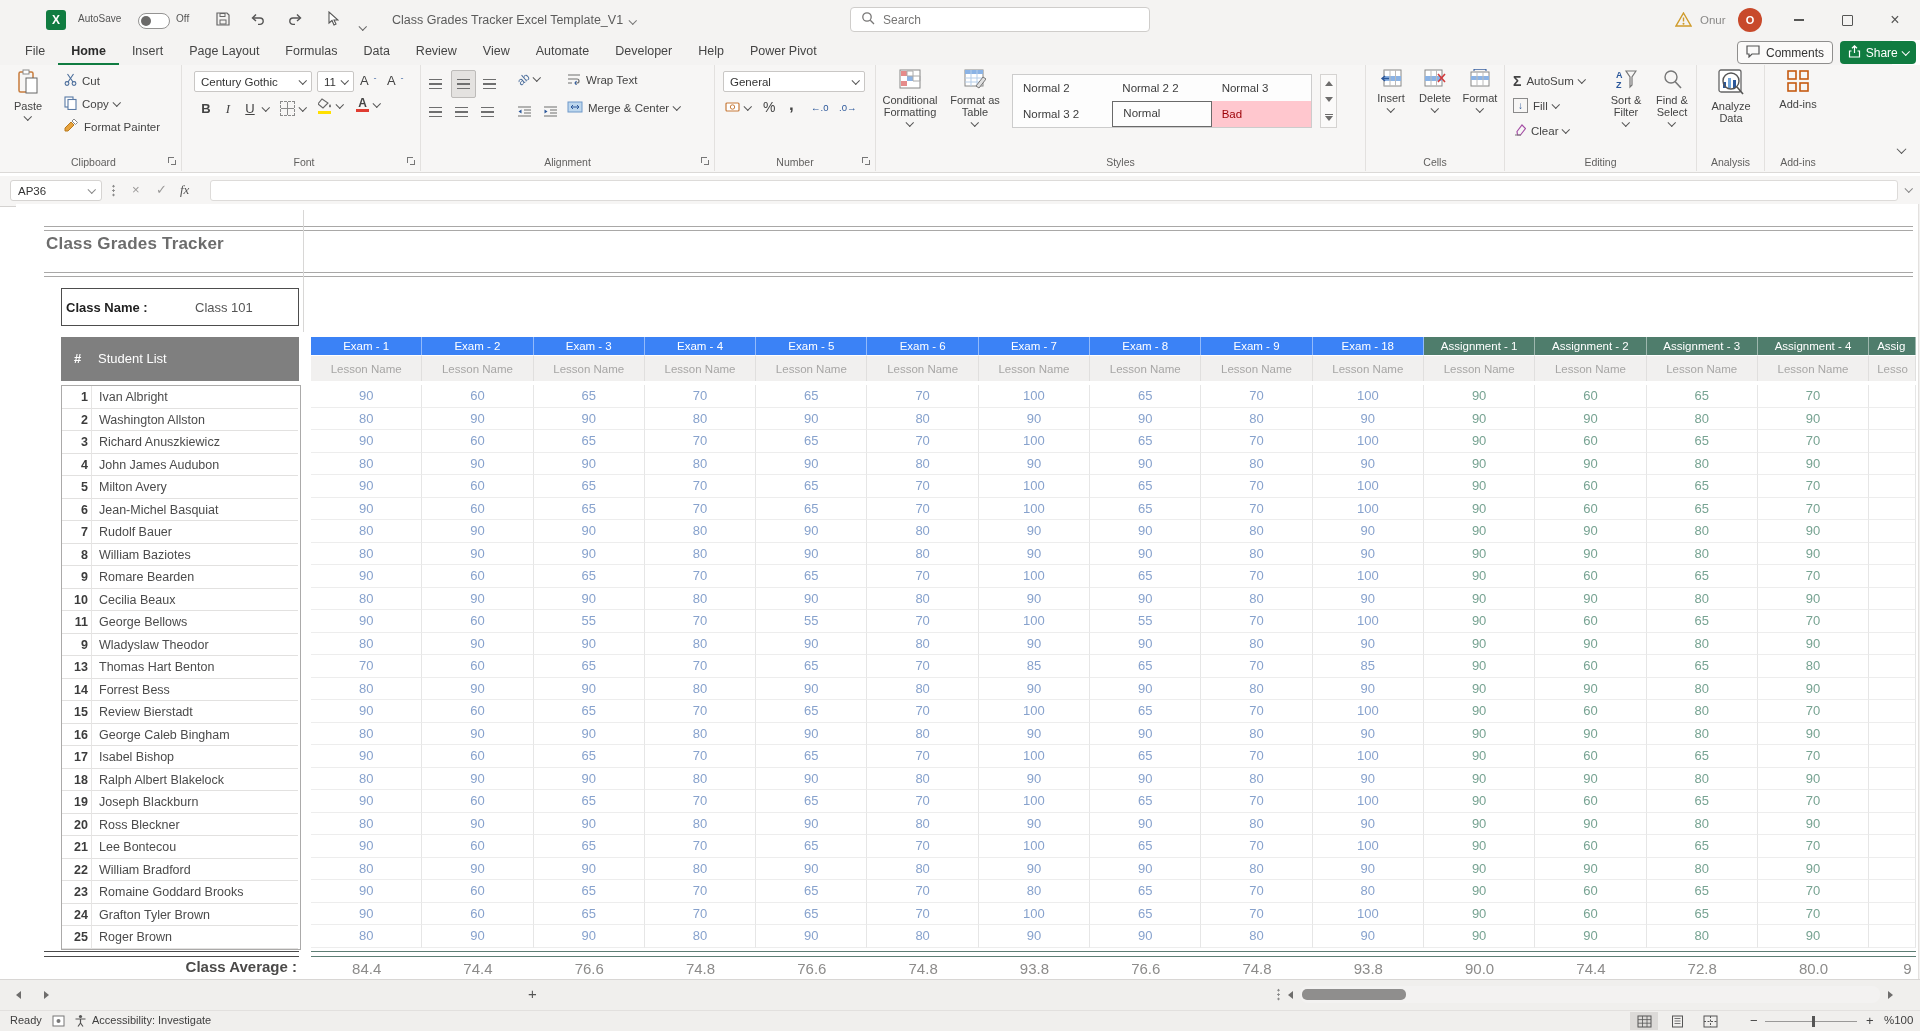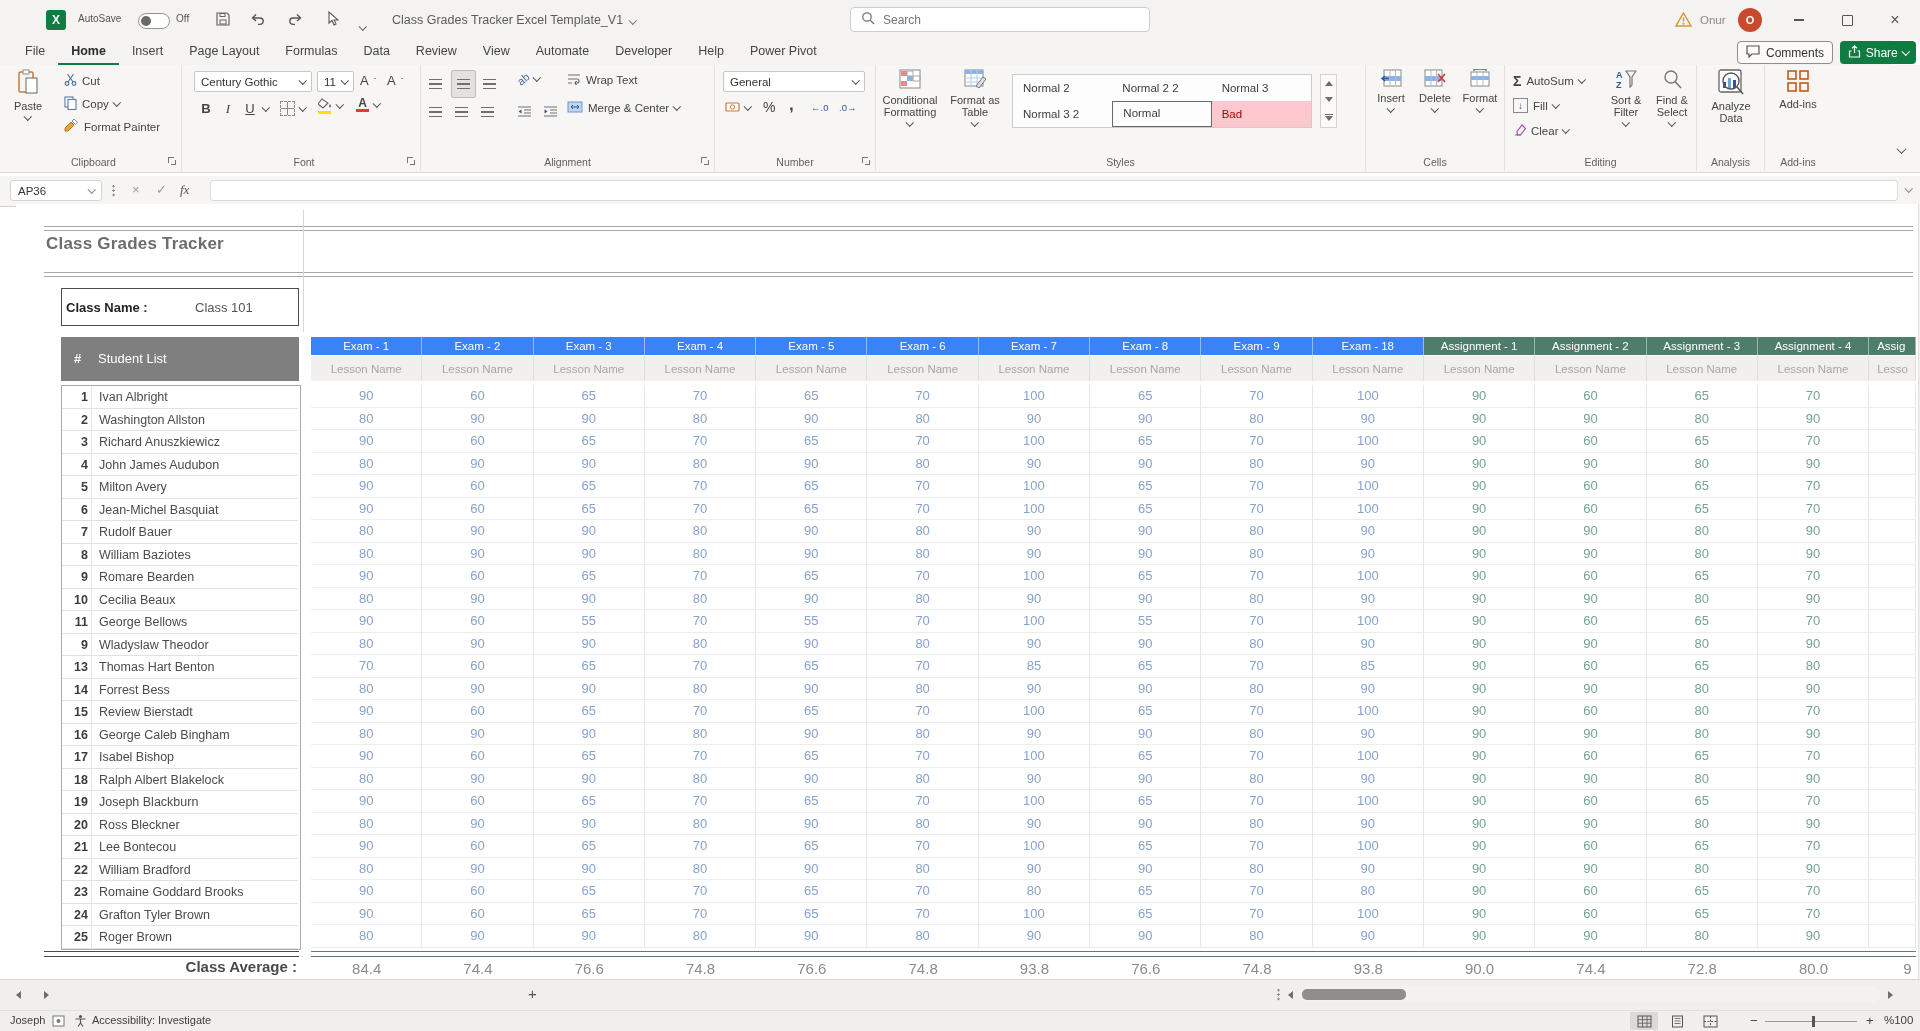--- a/index.html
+++ b/index.html
@@ -1029,21 +1029,21 @@
   <span class="navarrow tri tri-r" style="left:44px"></span>
   <span class="addsheet">+</span>
   <span class="vdots hsplit"></span>
   <span class="tri tri-l"></span>
   <div class="hscrolltrack"></div>
   <div class="hthumb"></div>
   <span class="tri tri-r"></span>
 </div>
 
 <div class="statusbar">
-  <span class="sb-item" style="left:10px">Joseph</span>
+  <span class="sb-item" style="left:10px">Ready</span>
   <span class="sb-item" style="left:52px;top:4px">
     <svg width="13" height="12" viewBox="0 0 13 12">
         <rect x="1" y="1" width="11" height="10" fill="#fff" stroke="#777"></rect>
         <circle cx="6.5" cy="6" r="2" fill="#777"></circle>
       </svg>
   </span>
   <span class="sb-item" style="left:74px;top:3px">
     <svg width="13" height="13" viewBox="0 0 13 13">
         <circle cx="6.5" cy="2.5" r="1.6" fill="#555"></circle>
         <path d="M1.5 5h10M6.5 5v4M6.5 9 4 12.5M6.5 9l2.5 3.5" fill="none" stroke="#555" stroke-width="1.2"></path>

